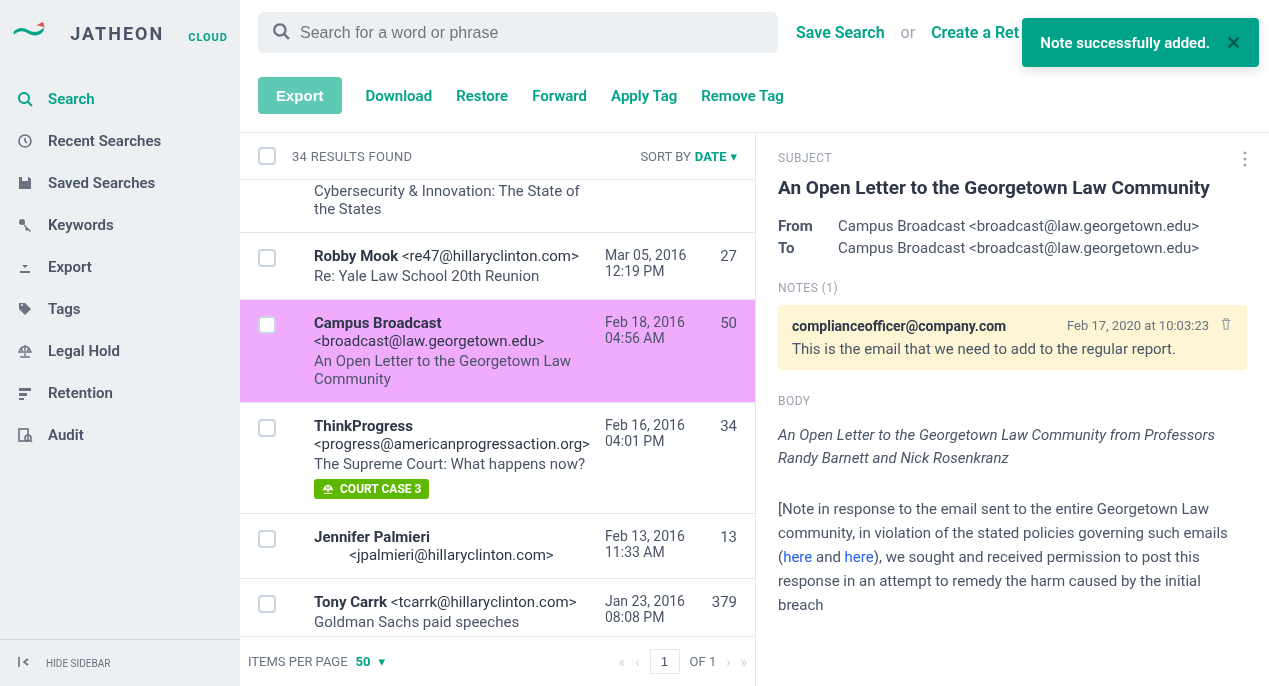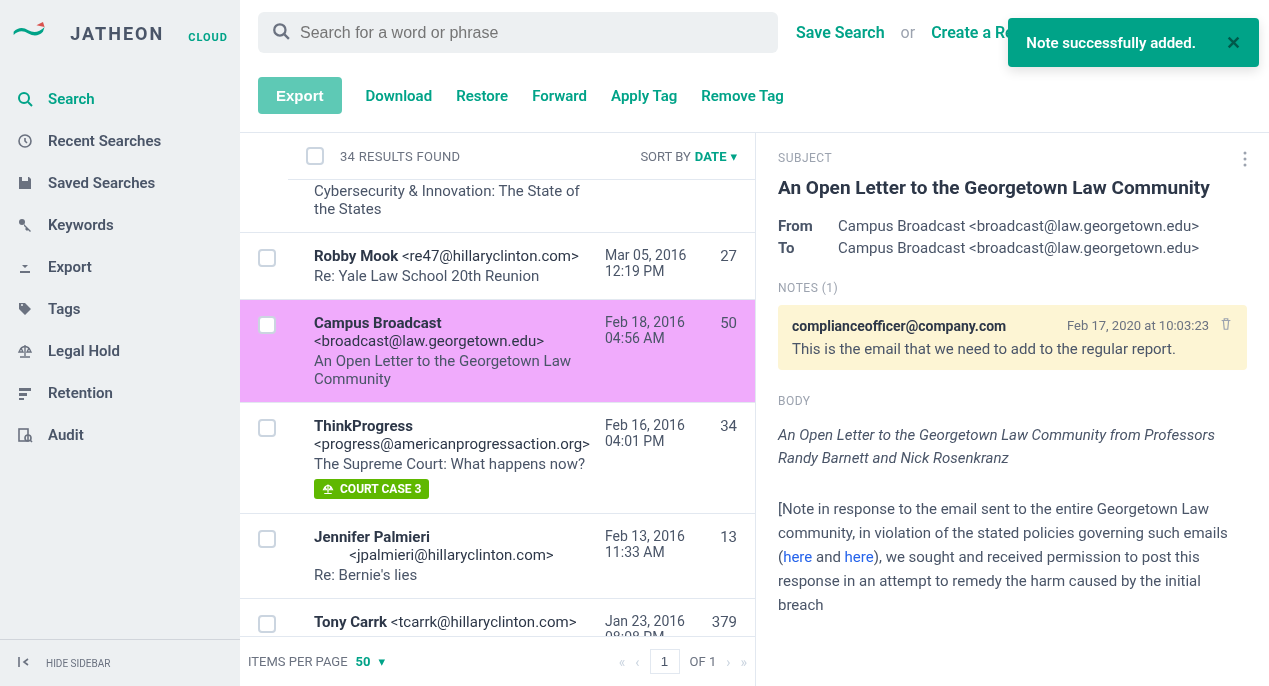--- a/index.html
+++ b/index.html
@@ -30,21 +30,21 @@
 
 .toolbar { display: flex; gap: 24px; padding: 12px 18px 18px 18px; align-items: center; }
 .btn-export { background: #5ec9b5; color: #fff; border: none; border-radius: 4px; padding: 10px 18px; font-size: 15px; font-weight: 600; cursor: pointer; }
 .btn-link { color: #00a388; font-weight: 600; font-size: 15px; cursor: pointer; }
 
 
 .content { flex: 1; display: flex; min-height: 0; border-top: 1px solid #e2e8f0; }
 
 
 .list-panel { width: 516px; flex-shrink: 0; display: flex; flex-direction: column; border-right: 1px solid #e2e8f0; min-height: 0; }
-.list-header { display: flex; align-items: center; padding: 14px 18px; border-bottom: 1px solid #e2e8f0; font-size: 13px; color: #6b7280; margin-left: 48px; }
+.list-header { display: flex; align-items: center; padding: 14px 18px; border-bottom: 1px solid #e2e8f0; font-size: 13px; color: #6b7280; }
 .list-header .count { flex: 1; letter-spacing: 0.3px; margin-left: 16px;}
 .sort { display: flex; gap: 4px; align-items: center; font-size: 13px; }
 .sort-val { color: #00a388; font-weight: 700; }
 .chk { width: 18px; height: 18px; border: 2px solid #cbd5e0; border-radius: 4px; flex-shrink: 0; cursor: pointer; background: #fff; }
 
 .list-body { flex: 1; overflow: hidden; position: relative; }
 .list-inner { position: absolute; inset: 0; overflow-y: hidden; }
 .row { display: flex; padding: 14px 18px; border-bottom: 1px solid #e2e8f0; gap: 16px; align-items: flex-start; }
 .row.selected { background: #f0abfc; }
 .row.partial-top { padding-top: 0; }
@@ -78,21 +78,21 @@
 .note-author { font-weight: 700; color: #2d3748; flex: 1; }
 .note-time { color: #6b7280; font-size: 13px; margin-right: 10px; }
 .note-del { color: #9ca3af; cursor: pointer; }
 .note-body { margin-top: 6px; color: #4a5568; font-size: 15px; }
 .body-label { margin-top: 24px; margin-bottom: 16px; }
 .body-italic { font-style: italic; font-size: 15px; color: #4a5568; line-height: 1.5; }
 .body-text { font-size: 15px; color: #4a5568; line-height: 1.6; margin-top: 28px; }
 .body-text a { color: #2563eb; text-decoration: none; }
 
 
-.toast { position: absolute; top: 18px; right: 10px; background: #00a388; color: #fff; padding: 14px 18px; border-radius: 4px; display: flex; align-items: center; gap: 30px; font-weight: 600; font-size: 15px; box-shadow: 0 4px 12px rgba(0,0,0,0.12); }
+.toast { position: absolute; top: 18px; right: 10px; background: #00a388; color: #fff; padding: 14px 18px; border-radius: 4px; display: flex; align-items: center; gap: 16px; font-weight: 600; font-size: 15px; box-shadow: 0 4px 12px rgba(0,0,0,0.12); }
 .toast-close { color: rgba(0,0,0,0.45); font-weight: 700; cursor: pointer; font-size: 18px; }
 
 .more-dots { color: #9ca3af; cursor: pointer; }
 </style>
 </head>
 <body>
 
 <div class="app">
 
   <div class="sidebar">
@@ -288,21 +288,20 @@
               <div class="row-size">34</div>
             </div>
 
             <div class="row">
               <div class="row-chk-col">
                   <div class="chk"></div>
                 </div>
               <div class="row-main">
                 <div class="row-sender"><span>Jennifer Palmieri</span></div>
                 <div class="row-sender" style="font-weight:400;text-align:center;">&lt;jpalmieri@hillaryclinton.com&gt;</div>
-                <div class="row-subject">Re: Bernie's lies</div>
               </div>
               <div class="row-date"><span>Feb 13, 2016</span><br><span>11:33 AM</span></div>
               <div class="row-size">13</div>
             </div>
 
             <div class="row">
               <div class="row-chk-col">
                 <div class="chk"></div>
 
               </div>

